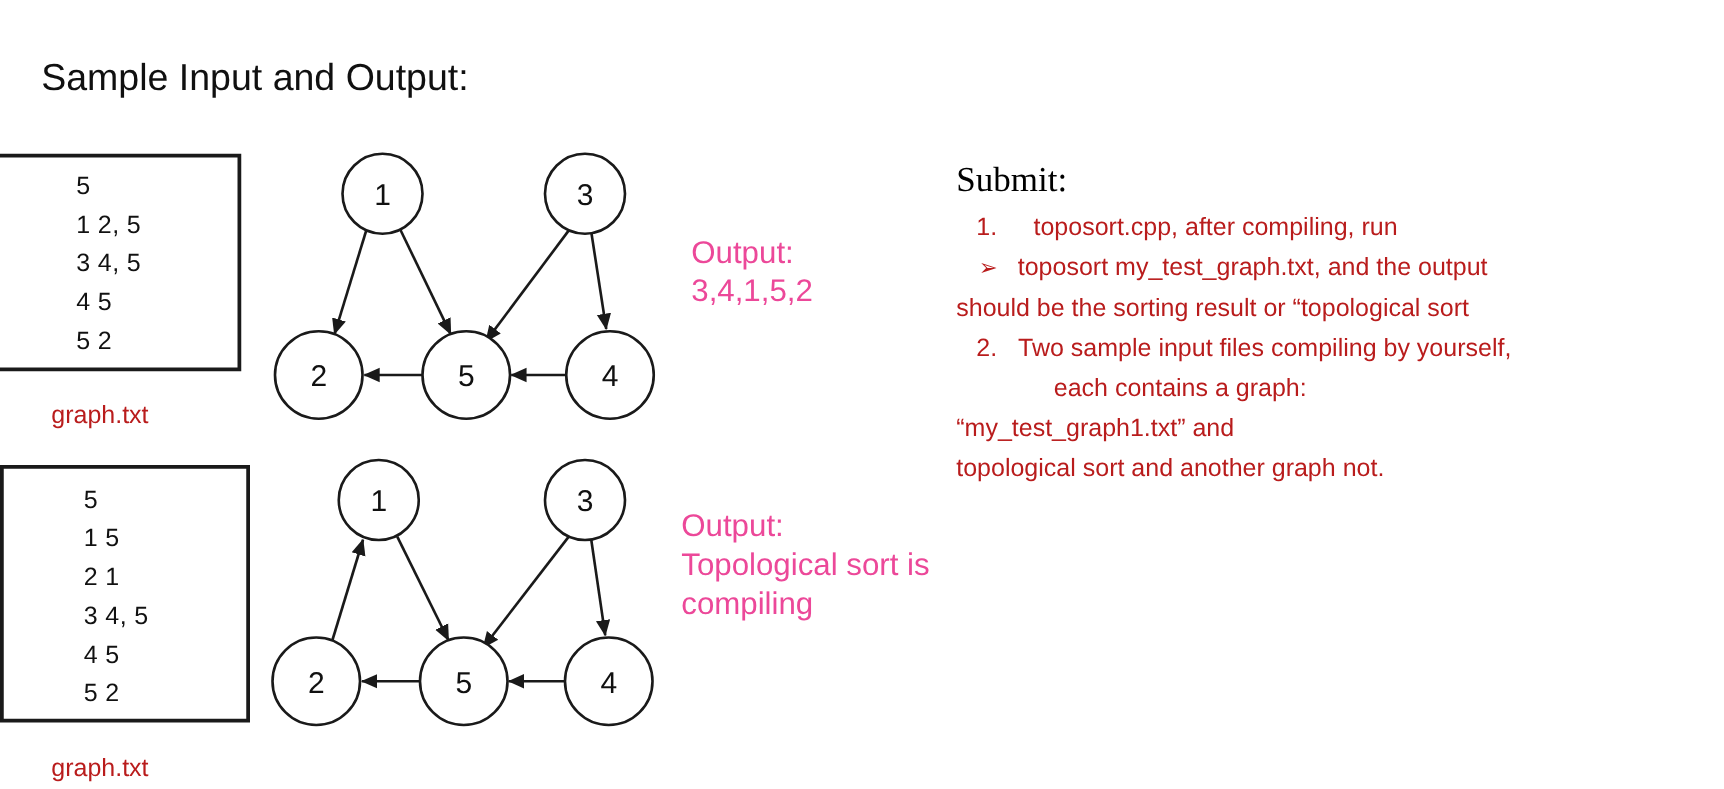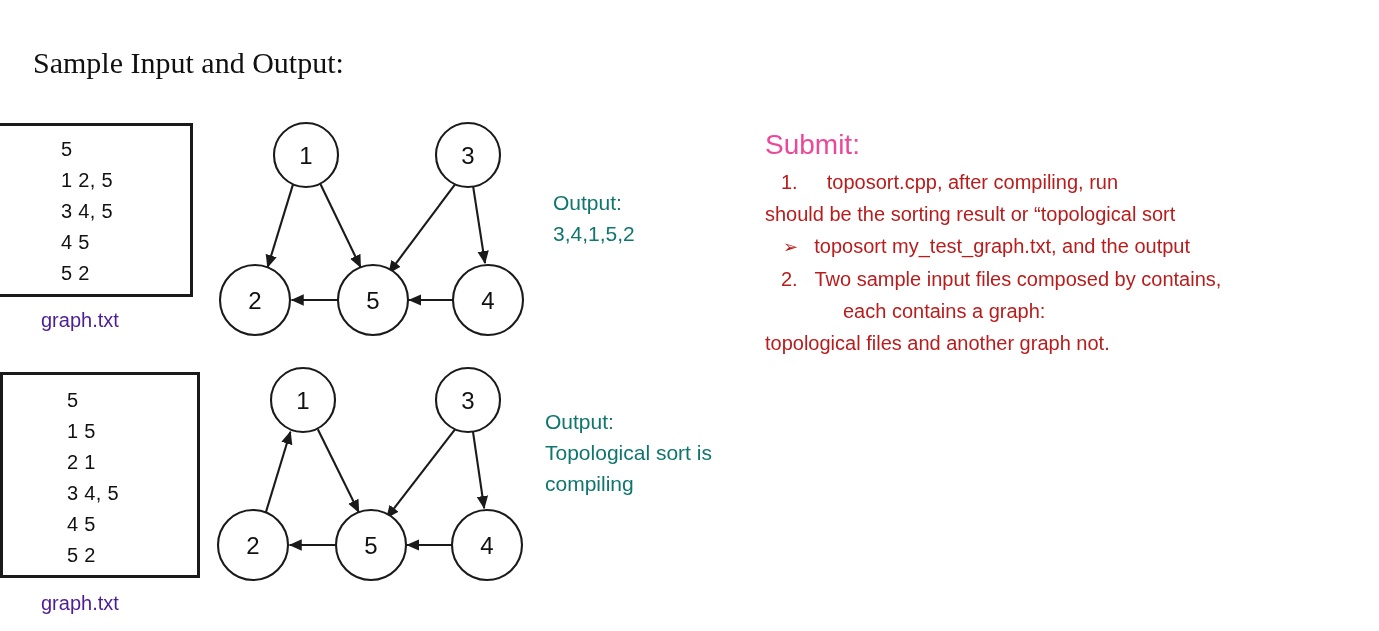--- a/index.html
+++ b/index.html
@@ -19,21 +19,20 @@
   .abs { position: absolute; }
 
   
   #slide-title {
     left: 33px;
     top: 45px;
     font-size: 30px;
     line-height: 1.2;
     color: #101010;
     white-space: nowrap;
-    font-family: Liberation Serif, serif;
   }
 
   
   .file-box {
     border: 3px solid #1a1a1a;
     background: #ffffff;
     box-sizing: border-box;
   }
   #file-box-1 { left: -6px; top: 123px; width: 199px; height: 174px; }
   #file-box-2 { left: 0px;  top: 372px; width: 200px; height: 206px; }
@@ -49,52 +48,54 @@
     font-size: 20px;
     line-height: 31px;
     color: #111111;
     white-space: pre;
     letter-spacing: 0.3px;
   }
   #file-box-2 .file-line { line-height: 31px; }
 
   .file-caption {
     font-size: 20px;
-    color: #4c1d95;
+    color: #b91c1c;
     white-space: nowrap;
+    margin-top: 12px;
   }
   #file-caption-1 { left: 41px; top: 309px; }
   #file-caption-2 { left: 41px; top: 592px; }
 
   
   #graph-1 { left: 205px; top: 110px; width: 340px; height: 240px; }
   #graph-2 { left: 205px; top: 355px; width: 340px; height: 240px; }
 
   .node-label {
     font-family: "Liberation Sans", sans-serif;
     font-size: 24px;
     fill: #111111;
   }
 
   
   .output-block {
-    font-size: 21px;
+    font-size: 25px;
     line-height: 31px;
-    color: #0f766e;
+    color: #ec4899;
   }
   #output-1 { left: 553px; top: 187px; width: 220px; }
   #output-2 { left: 545px; top: 406px; width: 225px; }
 
   
   #submit-section { left: 765px; top: 127px; width: 600px; }
   #submit-heading {
     font-size: 28px;
     line-height: 1.25;
-    color: #ec4899;
+    color: #000000;
     margin-bottom: 4px;
+    font-family: Liberation Serif, serif;
   }
   .submit-line {
     font-size: 20px;
     line-height: 32px;
     color: #b91c1c;
     white-space: nowrap;
   }
   .ind-num   { padding-left: 52px; text-indent: -36px; }
   .ind-arrow { padding-left: 56px; text-indent: -38px; }
   .ind-flush { padding-left: 56px; text-indent: -56px; }
@@ -219,30 +220,31 @@
 
 <div class="abs" id="submit-section">
   <div id="submit-heading">Submit:</div>
 
   <div class="submit-line ind-num">
     <span>1.</span>
     <span style="display:inline-block;width:18px"></span>
     <span>toposort.cpp, after compiling, run</span>
   </div>
 
-  <div class="submit-line ind-flush">should be the sorting result or “topological sort</div>
-
   <div class="submit-line ind-arrow">
     <span class="arrow-bullet">➢</span>
     <span style="display:inline-block;width:5px"></span>
     <span>toposort my_test_graph.txt, and the output</span>
   </div>
 
+  <div class="submit-line ind-flush">should be the sorting result or “topological sort</div>
+
   <div class="submit-line ind-num">
     <span>2.</span>
     <span style="display:inline-block;width:6px"></span>
-    <span>Two sample input files composed by contains,</span>
+    <span>Two sample input files compiling by yourself,</span>
   </div>
 
   <div class="submit-line ind-sub">each contains a graph:</div>
 
-  <div class="submit-line ind-quote2">topological files and another graph not.</div>
+  <div class="submit-line ind-quote">“my_test_graph1.txt” and</div>
+  <div class="submit-line ind-quote2">topological sort and another graph not.</div>
 </div>
 
 </body></html>

